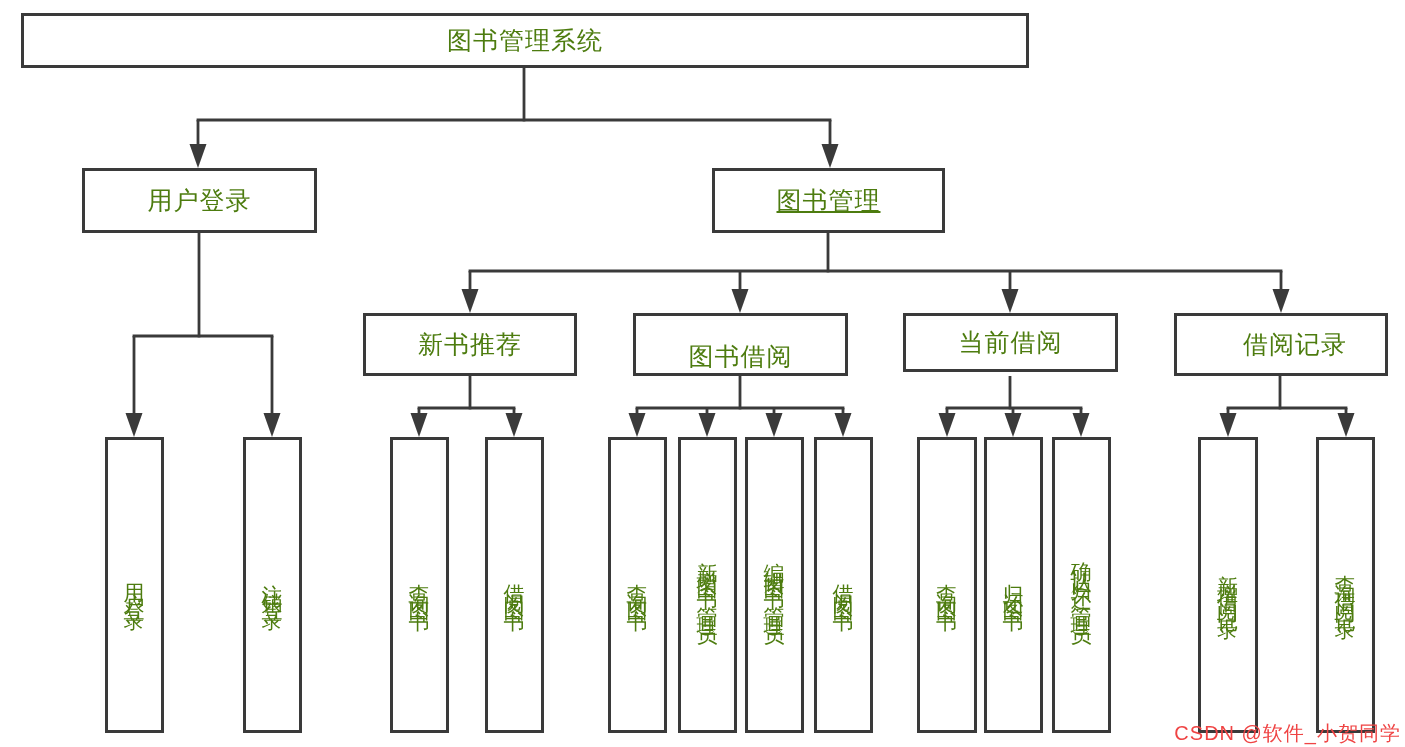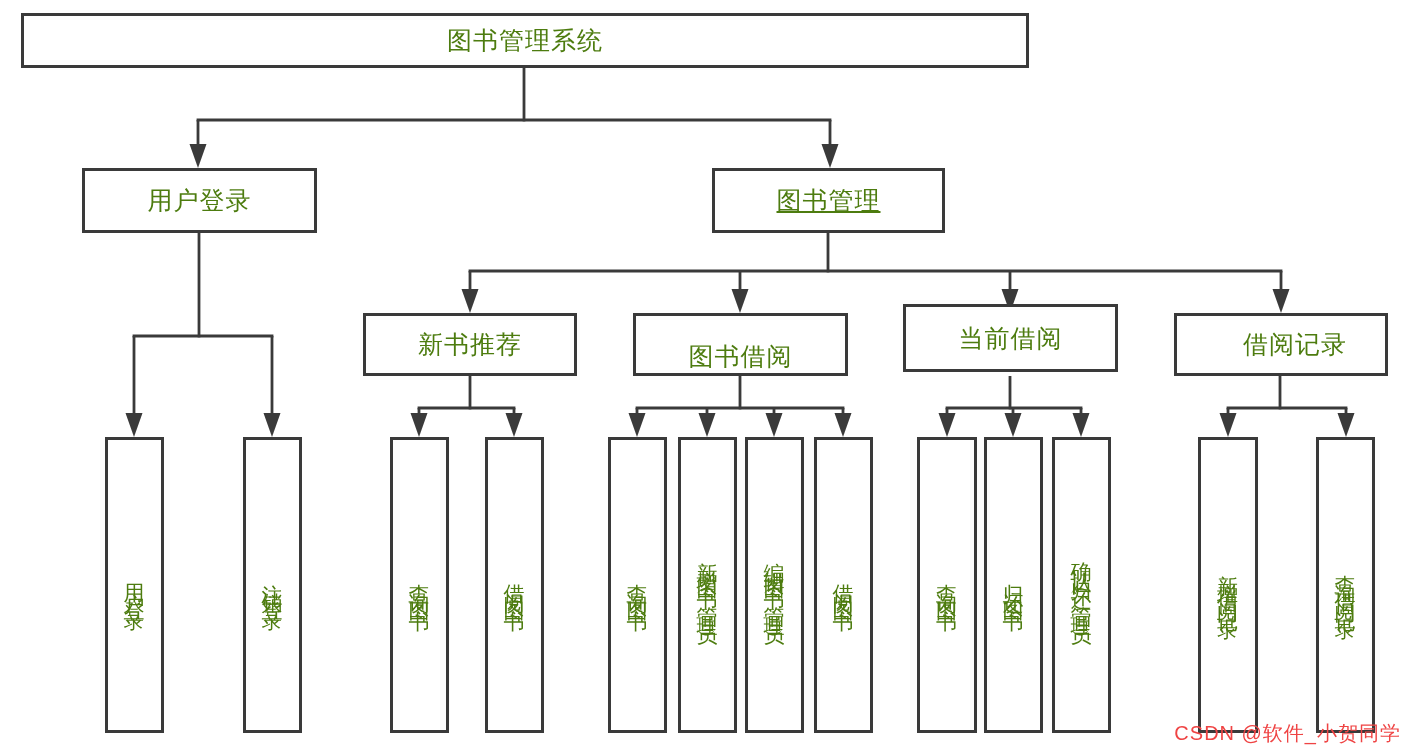--- a/index.html
+++ b/index.html
@@ -49,21 +49,21 @@
     letter-spacing: 9px;
     line-height: 1;
     white-space: nowrap;
   }
   
   .root   { left: 21px;   top: 13px;  width: 1008px; height: 55px; }
   .l2-a   { left: 82px;   top: 168px; width: 235px;  height: 65px; }
   .l2-b   { left: 712px;  top: 168px; width: 233px;  height: 65px; text-decoration: underline; }
   .l3-a   { left: 363px;  top: 313px; width: 214px;  height: 63px; }
   .l3-b   { left: 633px;  top: 313px; width: 215px;  height: 63px; align-items: flex-end; }
-  .l3-c   { left: 903px;  top: 304px; width: 215px;  height: 68px; }
+  .l3-c   { left: 903px;  top: 313px; width: 215px;  height: 59px; }
   .l3-d   { left: 1174px; top: 313px; width: 214px;  height: 63px; padding-left: 28px; }
   
   .leaf-a1 { left: 105px; }
   .leaf-a2 { left: 243px; }
   .leaf-b1 { left: 390px; }
   .leaf-b2 { left: 485px; }
   .leaf-c1 { left: 608px; }
   .leaf-c2 { left: 678px; }
   .leaf-c3 { left: 745px; }
   .leaf-c4 { left: 814px; }

